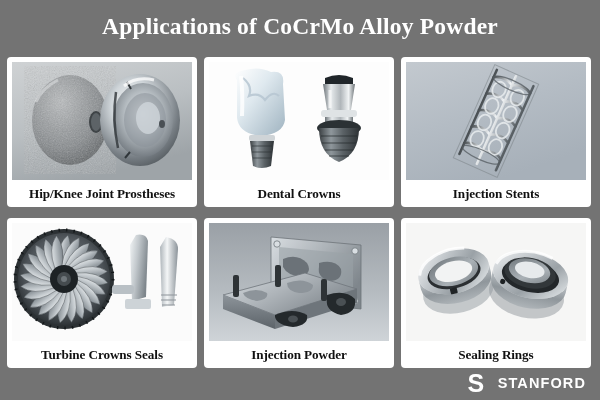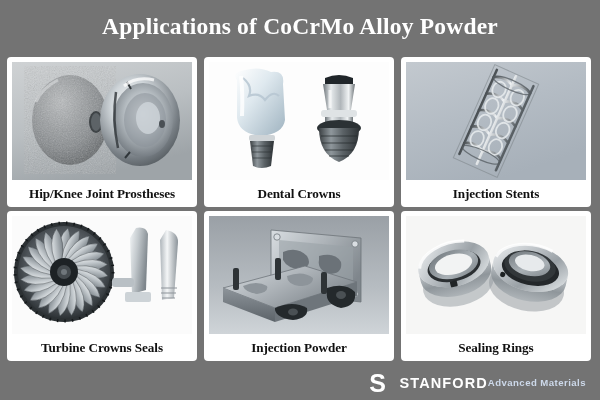--- a/index.html
+++ b/index.html
@@ -37,21 +37,21 @@
   }
 
   
   .grid {
     position: absolute;
     left: 7px;
     top: 57px;
     width: 586px;
     display: flex;
     flex-wrap: wrap;
-    gap: 4px 7px;
+    gap: 11px 7px;
   }
   .card {
     width: 190px;
     height: 150px;
     background: #ffffff;
     border-radius: 4px;
     padding: 5px 5px 0 5px;
     display: flex;
     flex-direction: column;
     overflow: hidden;
@@ -515,18 +515,17 @@
       <div class="card-label">Sealing Rings</div>
     </div>
 
   </div>
 
   <div class="footer">
     <div class="logo">
       <div class="logo-mark">S</div>
       <div class="logo-text">
         <div class="logo-top">STANFORD</div>
-        <div class="logo-sub">Advanced Materials</div>
       </div>
     </div>
   </div>
 
 </div>
 
 </body></html>

